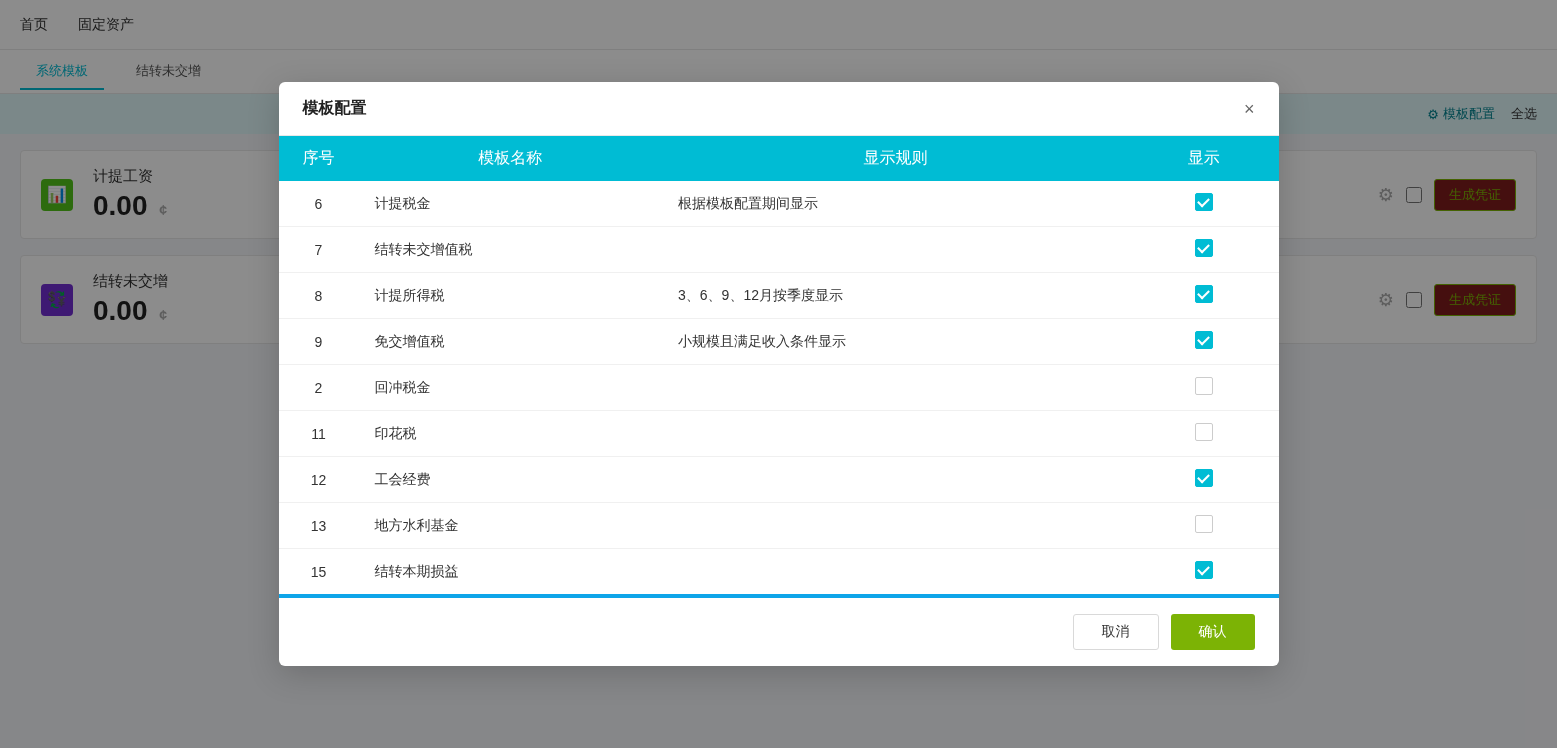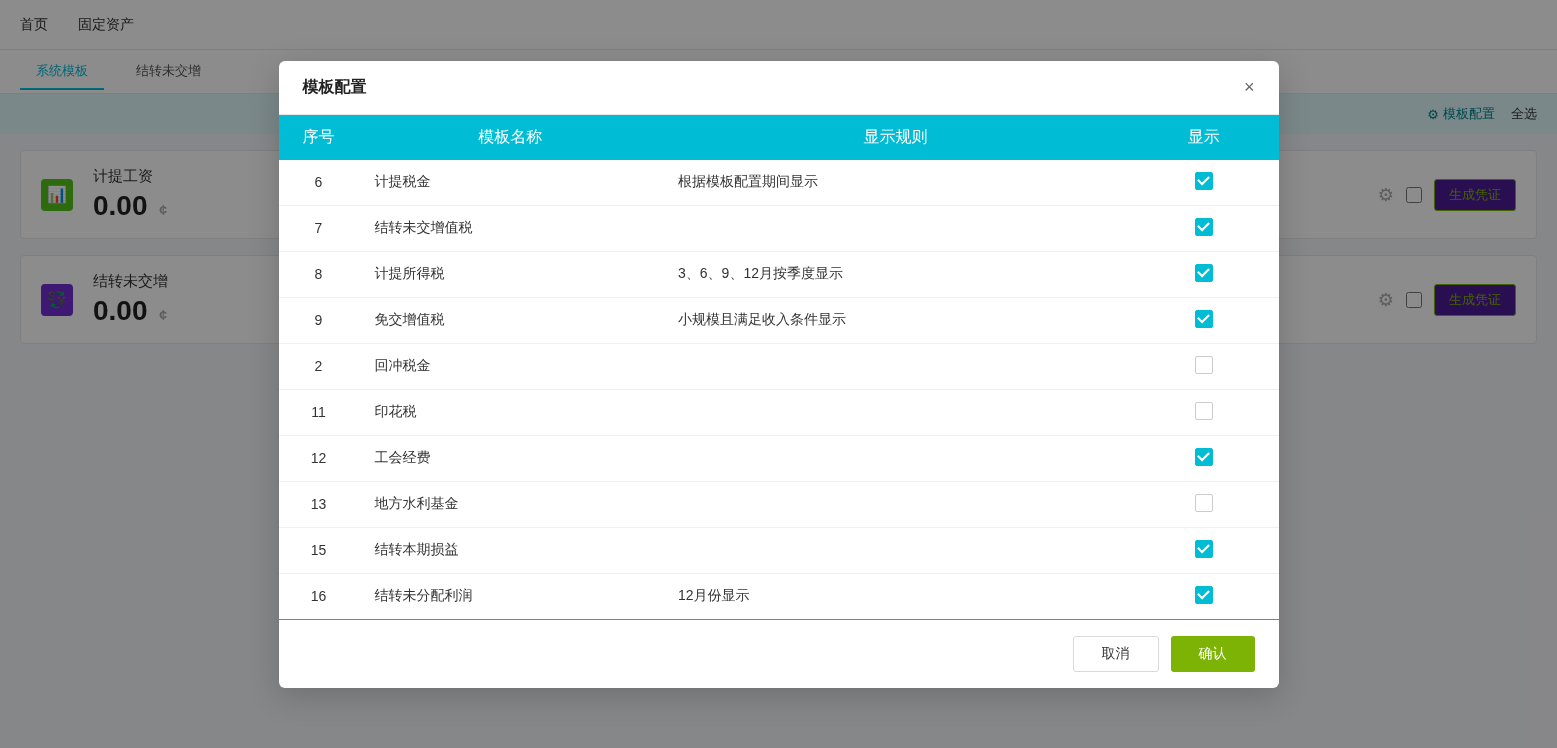--- a/index.html
+++ b/index.html
@@ -143,21 +143,21 @@
     .card-icon.green { background: #52c41a; color: #fff; }
     .card-icon.purple { background: #722ed1; color: #fff; }
     .card-title { font-size: 15px; color: #333; font-weight: 500; }
     .card-amount { font-size: 28px; font-weight: bold; color: #222; margin-top: 4px; }
     .card-actions { margin-left: auto; display: flex; align-items: center; gap: 12px; }
     .card-gear { color: #aaa; cursor: pointer; font-size: 18px; }
     .card-checkbox { width: 16px; height: 16px; cursor: pointer; }
     .btn-gen-voucher {
       border: 1px solid #7cb305;
       color: #7cb305;
-      background: #4c1d95;
+      background: #7f1d1d;
       padding: 6px 14px;
       border-radius: 3px;
       cursor: pointer;
       font-size: 13px;
     }
 
     
     .overlay {
       position: absolute;
       top: 0; left: 0; right: 0; bottom: 0;
@@ -264,21 +264,21 @@
       transform: rotate(45deg) translate(-1px, -1px);
     }
 
     
     .dialog-body::-webkit-scrollbar { width: 6px; }
     .dialog-body::-webkit-scrollbar-thumb { background: #ccc; border-radius: 3px; }
 
     
     .dialog-footer {
       padding: 16px 24px;
-      border-top: 1px solid #0ea5e9;
+      border-top: 4px solid #0ea5e9;
       display: flex;
       justify-content: flex-end;
       gap: 12px;
     }
     .btn-cancel {
       padding: 8px 28px;
       border: 1px solid #d9d9d9;
       background: #fff;
       color: #333;
       border-radius: 3px;
@@ -423,26 +423,20 @@
               <td>地方水利基金</td>
               <td></td>
               <td style="text-align: center;"><div class="styled-cb" style="display: inline-flex;"></div></td>
             </tr>
             <tr>
               <td>15</td>
               <td>结转本期损益</td>
               <td></td>
               <td style="text-align: center;"><div class="styled-cb checked" style="display: inline-flex;"></div></td>
             </tr>
-            <tr>
-              <td>16</td>
-              <td>结转未分配利润</td>
-              <td>12月份显示</td>
-              <td style="text-align: center;"><div class="styled-cb checked" style="display: inline-flex;"></div></td>
-            </tr>
           </tbody>
       </table>
     </div>
 
     <div class="dialog-footer">
       <button class="btn-cancel">取消</button>
       <button class="btn-confirm">确认</button>
     </div>
   </div>
 </div>

